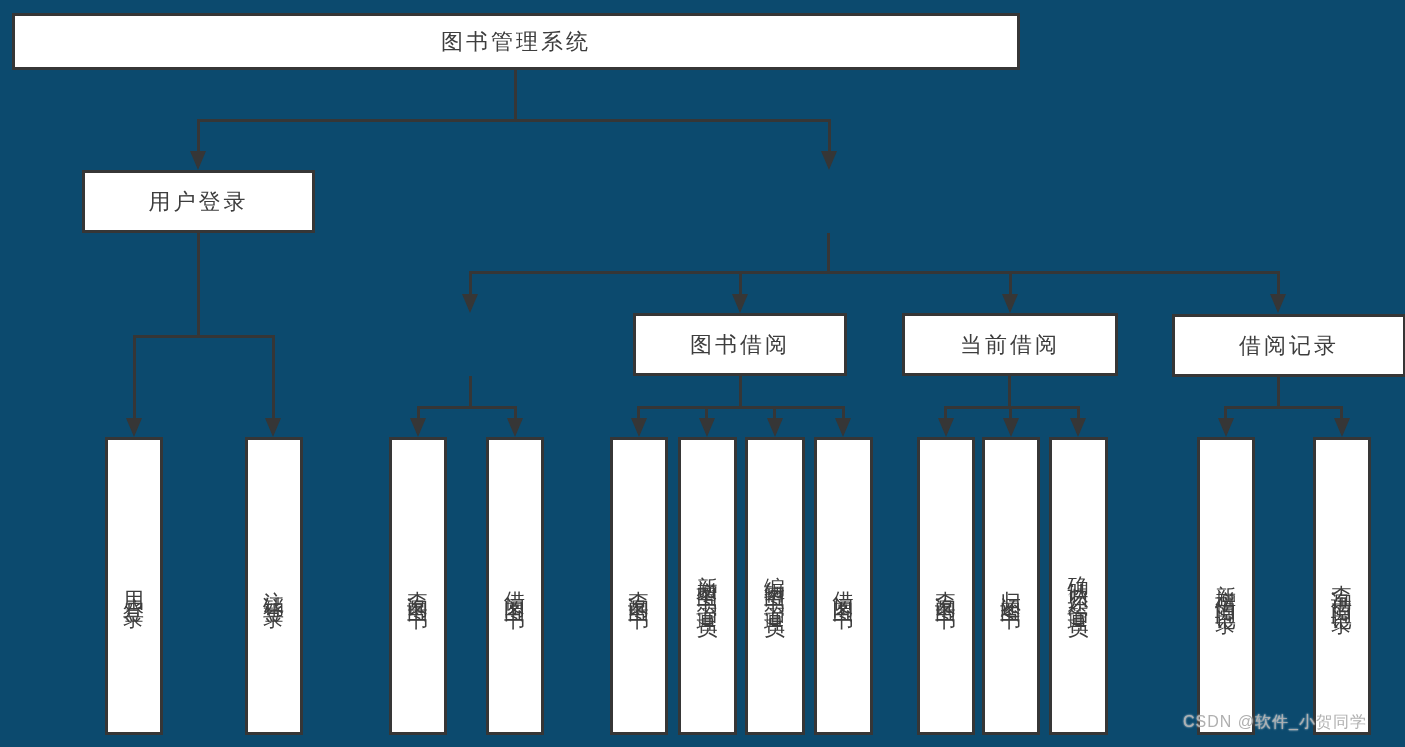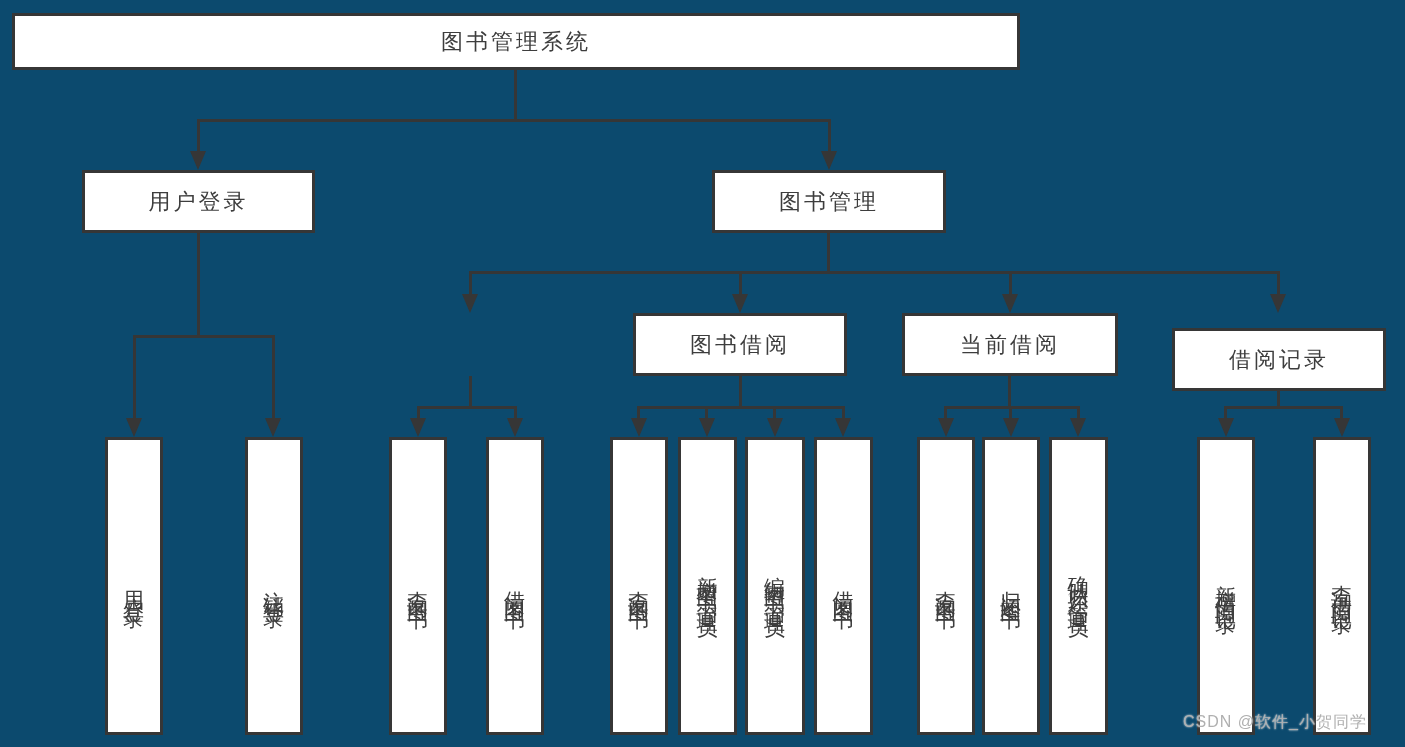--- a/index.html
+++ b/index.html
@@ -110,31 +110,28 @@
   <div class="vline" style="left:1340px;top:406px;height:13px"></div>
   <div class="arrow" style="left:1334px;top:418px"></div>
 
   <div class="box hbox" style="left:12px;top:13px;width:1008px;height:57px">
     <span>图书管理系统</span>
   </div>
 
   <div class="box hbox" style="left:82px;top:170px;width:233px;height:63px">
     <span>用户登录</span>
   </div>
-  <div class="box hbox" style="left:712px;top:170px;width:234px;height:63px">
-    <span>图书管理</span>
-  </div>
 
   <div class="box hbox" style="left:633px;top:313px;width:214px;height:63px">
     <span>图书借阅</span>
   </div>
   <div class="box hbox" style="left:902px;top:313px;width:216px;height:63px">
     <span>当前借阅</span>
   </div>
-  <div class="box hbox" style="left:1172px;top:328px;width:214px;height:63px">
+  <div class="box hbox" style="left:1172px;top:314px;width:234px;height:63px">
     <span>借阅记录</span>
   </div>
 
   <div class="box leaf" style="left:105px;top:437px;width:58px;height:298px">
     <span class="vtext">用户登录</span>
   </div>
   <div class="box leaf" style="left:245px;top:437px;width:58px;height:298px">
     <span class="vtext">注销登录</span>
   </div>
 

